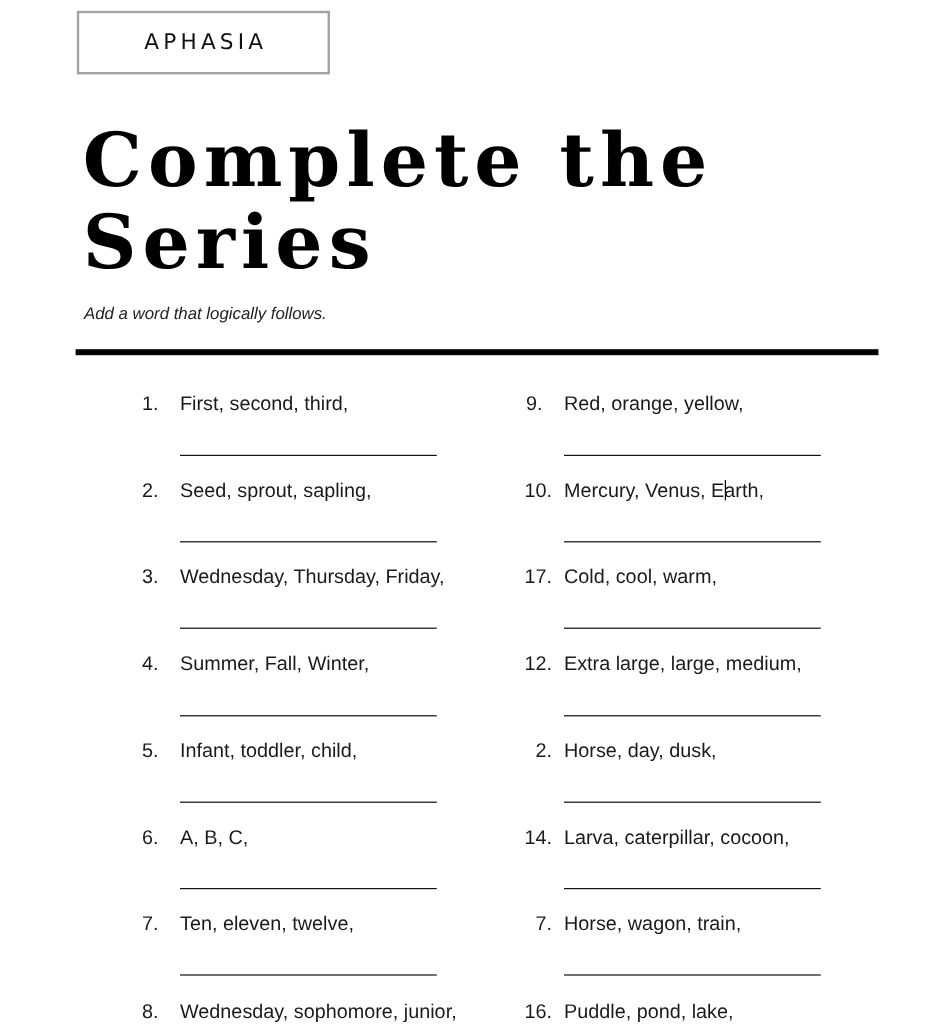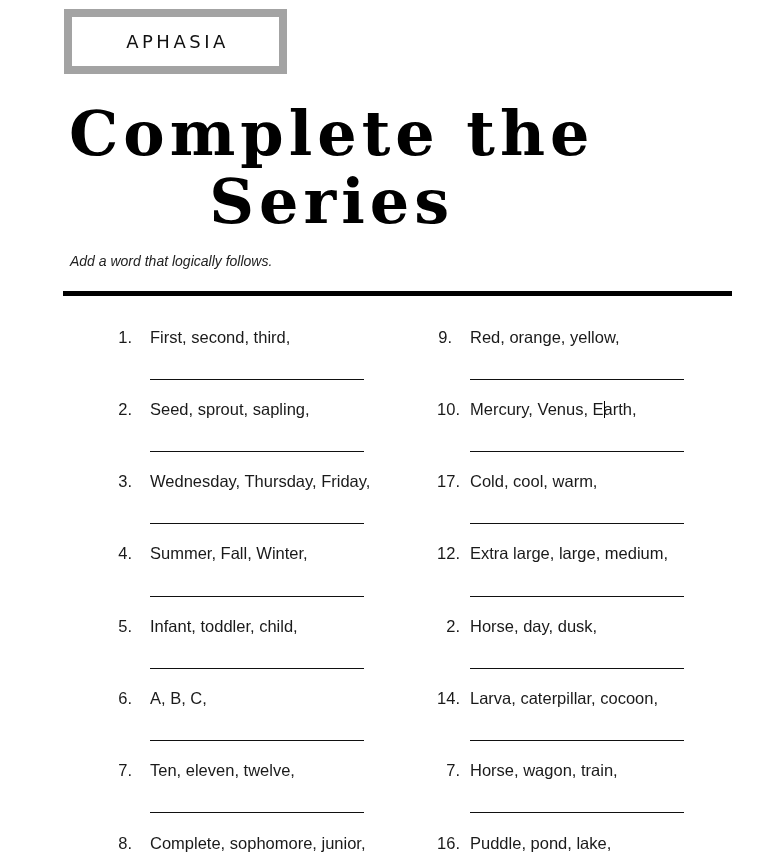--- a/index.html
+++ b/index.html
@@ -1,19 +1,19 @@
 <!DOCTYPE html>
 <html><head>
 <meta charset="utf-8">
 <style>
   html, body { margin: 0; padding: 0; background: #ffffff; }
   body { width: 782px; height: 863px; position: relative; overflow: hidden; font-family: "Liberation Sans", sans-serif; color: #111; }
-  .tagbox { position: absolute; left: 64px; top: 9px; width: 207px; height: 49px; border: 8px solid #a3a3a3; display: flex; align-items: center; justify-content: center; }
+  .tagbox { position: absolute; left: 64px; top: 9px; width: 207px; height: 49px; border: 2px solid #a3a3a3; display: flex; align-items: center; justify-content: center; }
   .tagbox span { font-family: "DejaVu Sans", sans-serif; font-size: 18px; letter-spacing: 3.5px; color: #111; padding-left: 4px; }
-  .title { position: absolute; left: 69px; top: 100px; margin: 0; font-family: "DejaVu Serif", serif; font-weight: bold; font-size: 62px; line-height: 68px; letter-spacing: 5px; color: #000; text-align: center; }
+  .title { position: absolute; left: 69px; top: 100px; margin: 0; font-family: "DejaVu Serif", serif; font-weight: bold; font-size: 62px; line-height: 68px; letter-spacing: 5px; color: #000; }
   .subtitle { position: absolute; left: 70px; top: 253px; font-family: "Liberation Sans", sans-serif; font-style: italic; font-size: 14px; color: #222; }
   .rule { position: absolute; left: 63px; top: 291px; width: 669px; height: 5px; background: #000; }
   .item { position: absolute; font-size: 16.5px; color: #1a1a1a; }
   .num { position: absolute; top: 0; text-align: right; width: 28px; }
   .text { position: absolute; top: 0; white-space: nowrap; }
   .blank { position: absolute; height: 1px; background: #111; width: 214px; }
   .caret { display: inline-block; width: 1px; height: 17px; background: #000; vertical-align: -3px; margin: 0 -1px 0 0; }
 </style>
 </head>
 <body>
@@ -69,21 +69,21 @@
   <div class="blank" style="left:150px;top:740px;"></div>
 
   <div class="item" style="left:116px;top:761px;">
       <span class="num" style="left:-12px">7.</span>
       <span class="text" style="left:34px">Ten, eleven, twelve,</span>
     </div>
   <div class="blank" style="left:150px;top:812px;"></div>
 
   <div class="item" style="left:116px;top:834px;">
       <span class="num" style="left:-12px">8.</span>
-      <span class="text" style="left:34px">Complete, sophomore, junior,</span>
+      <span class="text" style="left:34px">Wednesday, sophomore, junior,</span>
     </div>
 </div>
 
 <div>
   <div class="item" style="left:436px;top:328px;">
       <span class="num" style="left:-12px">9.</span>
       <span class="text" style="left:34px">Red, orange, yellow,</span>
     </div>
   <div class="blank" style="left:470px;top:379px;"></div>
 

